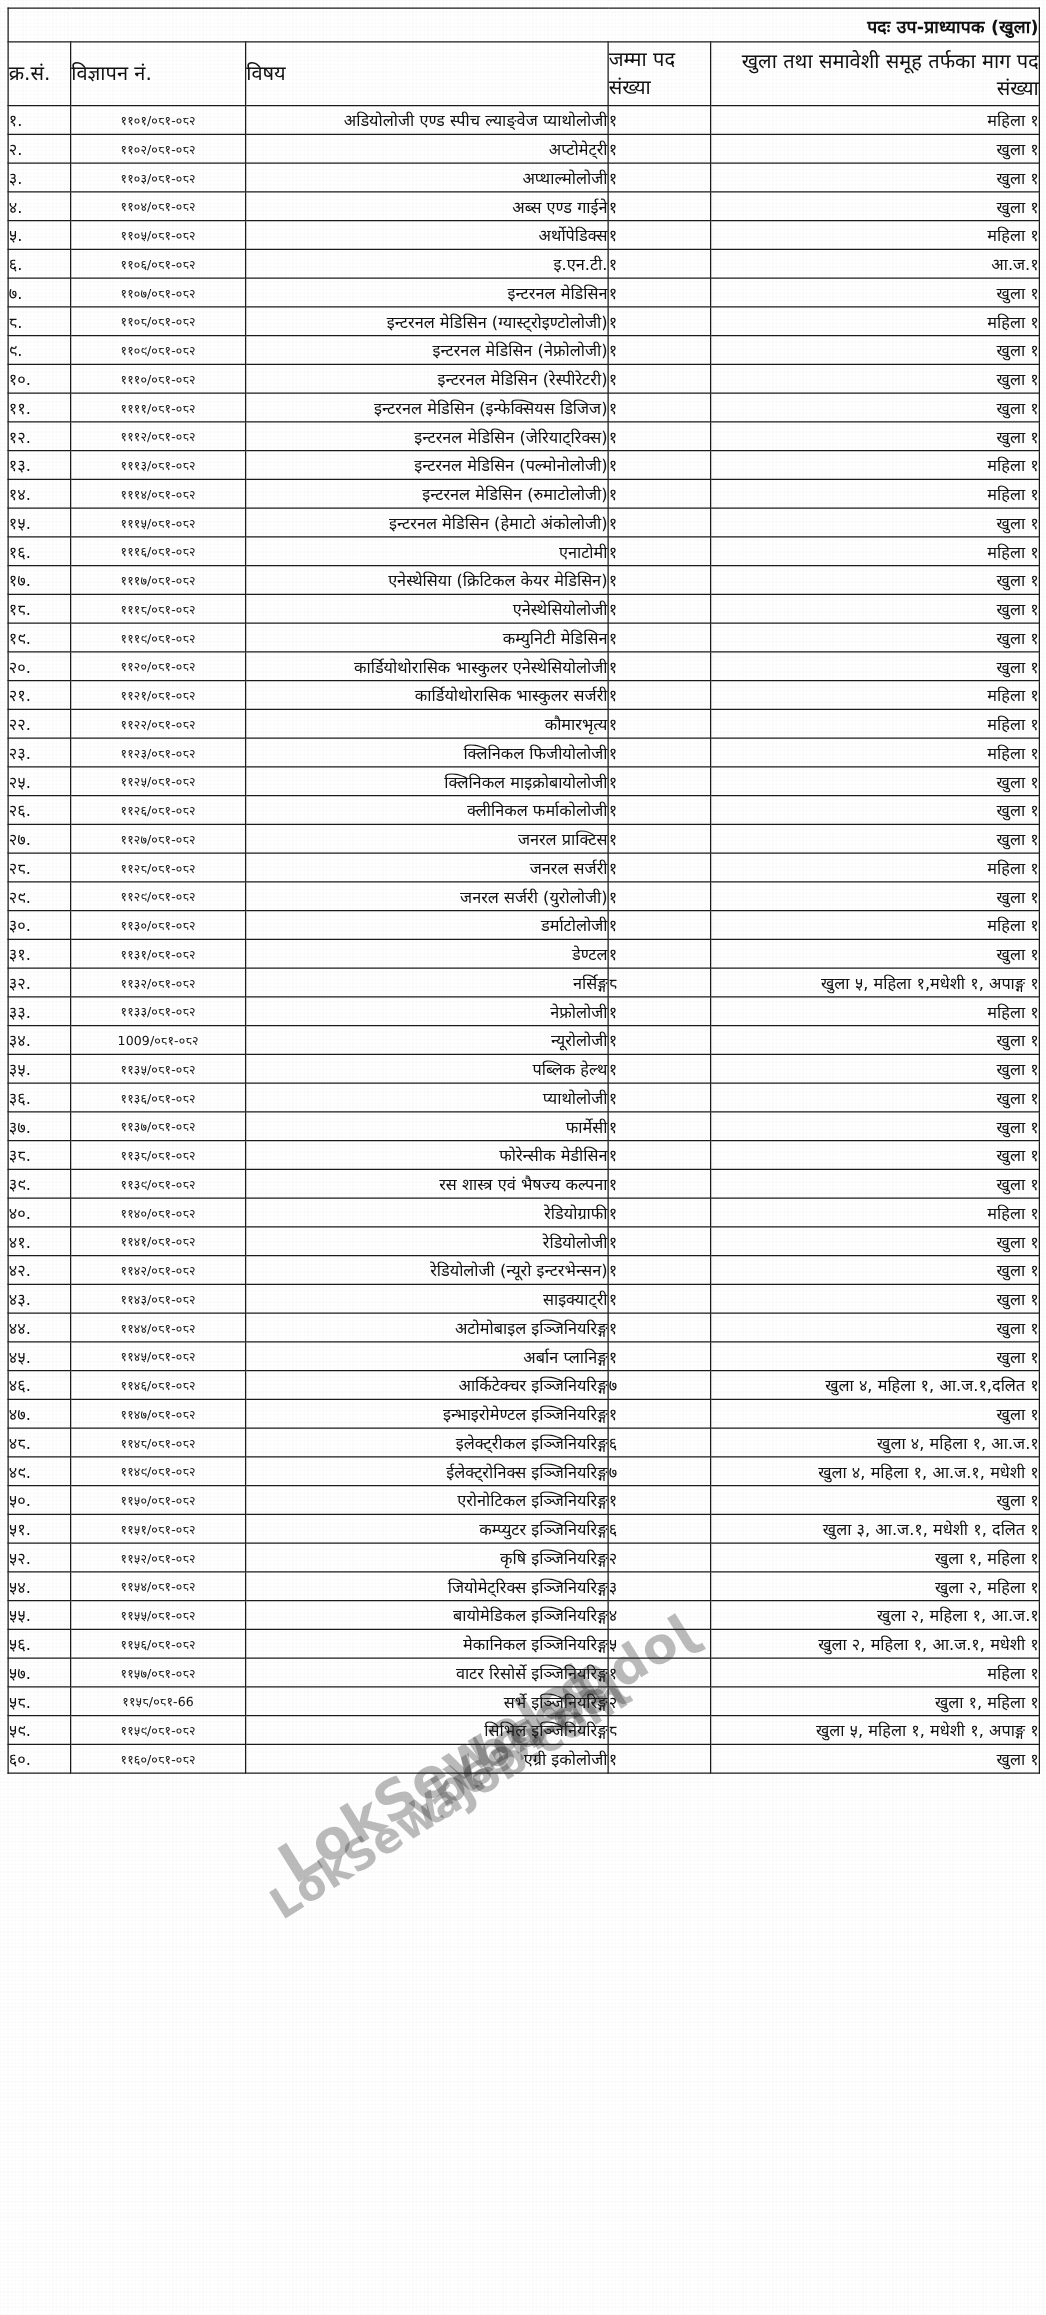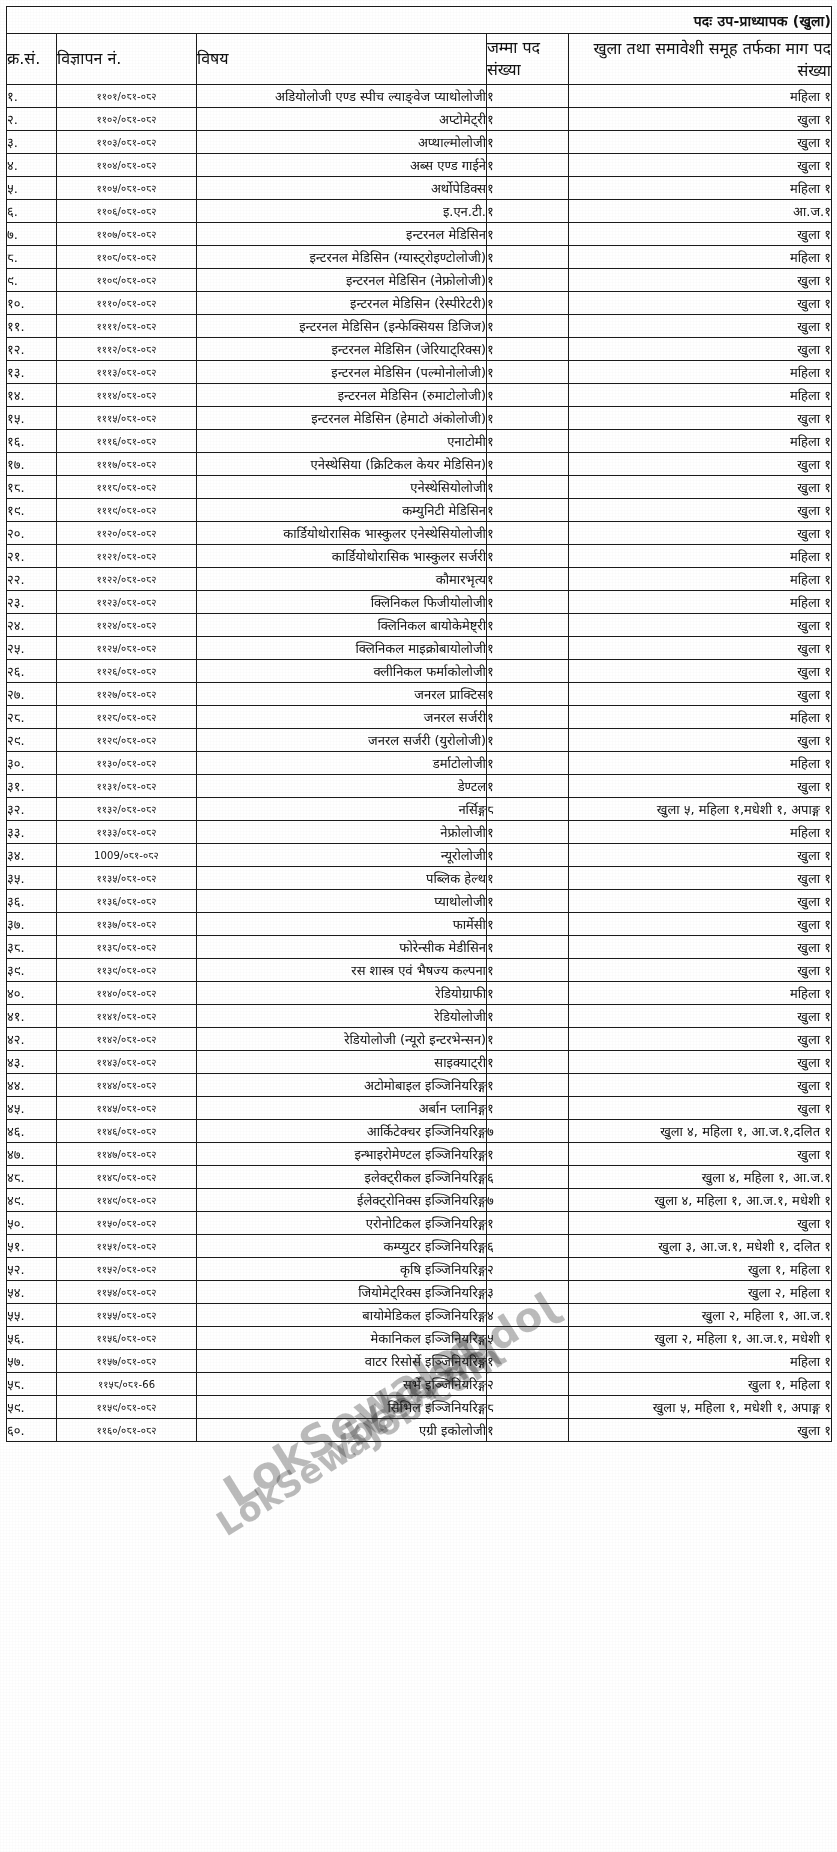--- a/index.html
+++ b/index.html
@@ -337,27 +337,20 @@
           <td class="c-group">महिला १</td>
         </tr>
         <tr>
           <td class="c-sn">२३.</td>
           <td class="c-adv">११२३/०८१-०८२</td>
           <td class="c-subject">क्लिनिकल फिजीयोलोजी</td>
           <td class="c-total">१</td>
           <td class="c-group">महिला १</td>
         </tr>
         <tr>
-          <td class="c-sn">२४.</td>
-          <td class="c-adv">११२४/०८१-०८२</td>
-          <td class="c-subject">क्लिनिकल बायोकेमेष्ट्री</td>
-          <td class="c-total">१</td>
-          <td class="c-group">खुला १</td>
-        </tr>
-        <tr>
           <td class="c-sn">२५.</td>
           <td class="c-adv">११२५/०८१-०८२</td>
           <td class="c-subject">क्लिनिकल माइक्रोबायोलोजी</td>
           <td class="c-total">१</td>
           <td class="c-group">खुला १</td>
         </tr>
         <tr>
           <td class="c-sn">२६.</td>
           <td class="c-adv">११२६/०८१-०८२</td>
           <td class="c-subject">क्लीनिकल फर्माकोलोजी</td>

